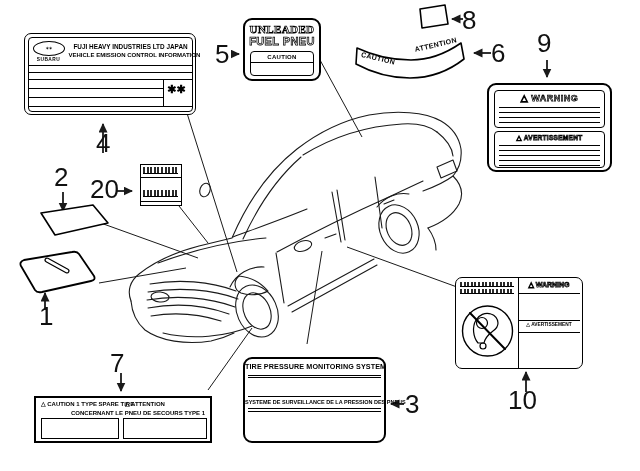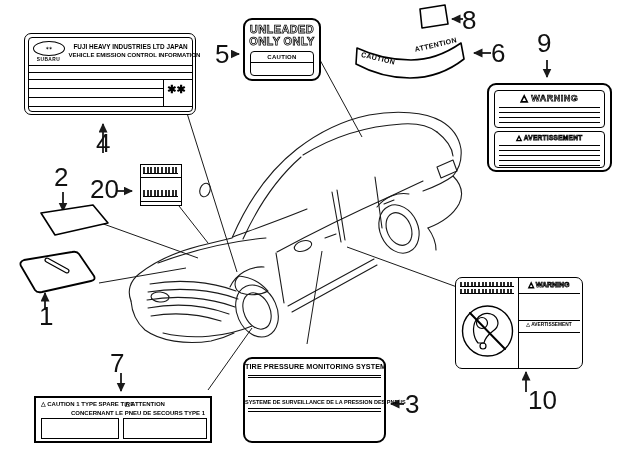--- a/index.html
+++ b/index.html
@@ -149,22 +149,22 @@
       <div class="hl" style="left:0;right:0;top:41px;"></div>
       <div class="vl" style="left:134px;top:41px;height:27px;"></div>
       <div class="hl" style="left:0;width:134px;top:50px;"></div>
       <div class="hl" style="left:0;width:134px;top:59px;"></div>
       <div class="hl" style="left:0;right:0;top:68px;"></div>
       <div class="t b" style="left:134px;top:45px;width:28px;font-size:11px;text-align:center;">✱✱</div>
     </div>
   </div>
 
   <div class="lb rnd" style="left:243px;top:18px;width:78px;height:63px;">
-    <div class="t outl ctr" style="top:3px;font-size:11px;letter-spacing:0.4px;text-align:center;">UNLEADED</div>
-    <div class="t outl ctr" style="top:15px;font-size:11px;letter-spacing:0.4px;text-align:center;">ONLY ONLY</div>
+    <div class="t outl ctr" style="top:3px;font-size:11px;letter-spacing:0.4px;text-align:center;font-family:Liberation Serif, serif;">UNLEADED</div>
+    <div class="t outl ctr" style="top:15px;font-size:11px;letter-spacing:0.4px;text-align:center;">FUEL PNEU</div>
     <div class="abs" style="left:5px;top:31px;width:64px;height:25px;border:1.5px solid #000;border-radius:4px;">
       <div class="t b ctr" style="top:1.5px;font-size:6px;text-align:center;letter-spacing:0.3px;">CAUTION</div>
       <div class="hl thin" style="left:0;right:0;top:10px;"></div>
     </div>
   </div>
 
   <div class="lb rnd" style="left:487px;top:83px;width:125px;height:89px;">
     <div class="abs" style="left:5px;top:5px;width:111px;height:38px;border:1.2px solid #000;border-radius:4px;">
       <div class="t outl ctr" style="top:2px;font-size:9px;letter-spacing:0.5px;text-align:center;">△ WARNING</div>
       <div class="hl thin" style="left:4px;right:4px;top:16px;"></div>
@@ -229,16 +229,16 @@
 
   <div class="num" style="left:39px;top:303px;">1</div>
   <div class="num" style="left:54px;top:164px;">2</div>
   <div class="num" style="left:405px;top:391px;">3</div>
   <div class="num" style="left:96px;top:130px;">4</div>
   <div class="num" style="left:215px;top:41px;">5</div>
   <div class="num" style="left:491px;top:40px;">6</div>
   <div class="num" style="left:110px;top:350px;">7</div>
   <div class="num" style="left:462px;top:7px;">8</div>
   <div class="num" style="left:537px;top:30px;">9</div>
-  <div class="num" style="left:528px;top:387px;">10</div>
+  <div class="num" style="left:508px;top:387px;">10</div>
   <div class="num" style="left:90px;top:176px;">20</div>
 
 </div>
 
 </body></html>

